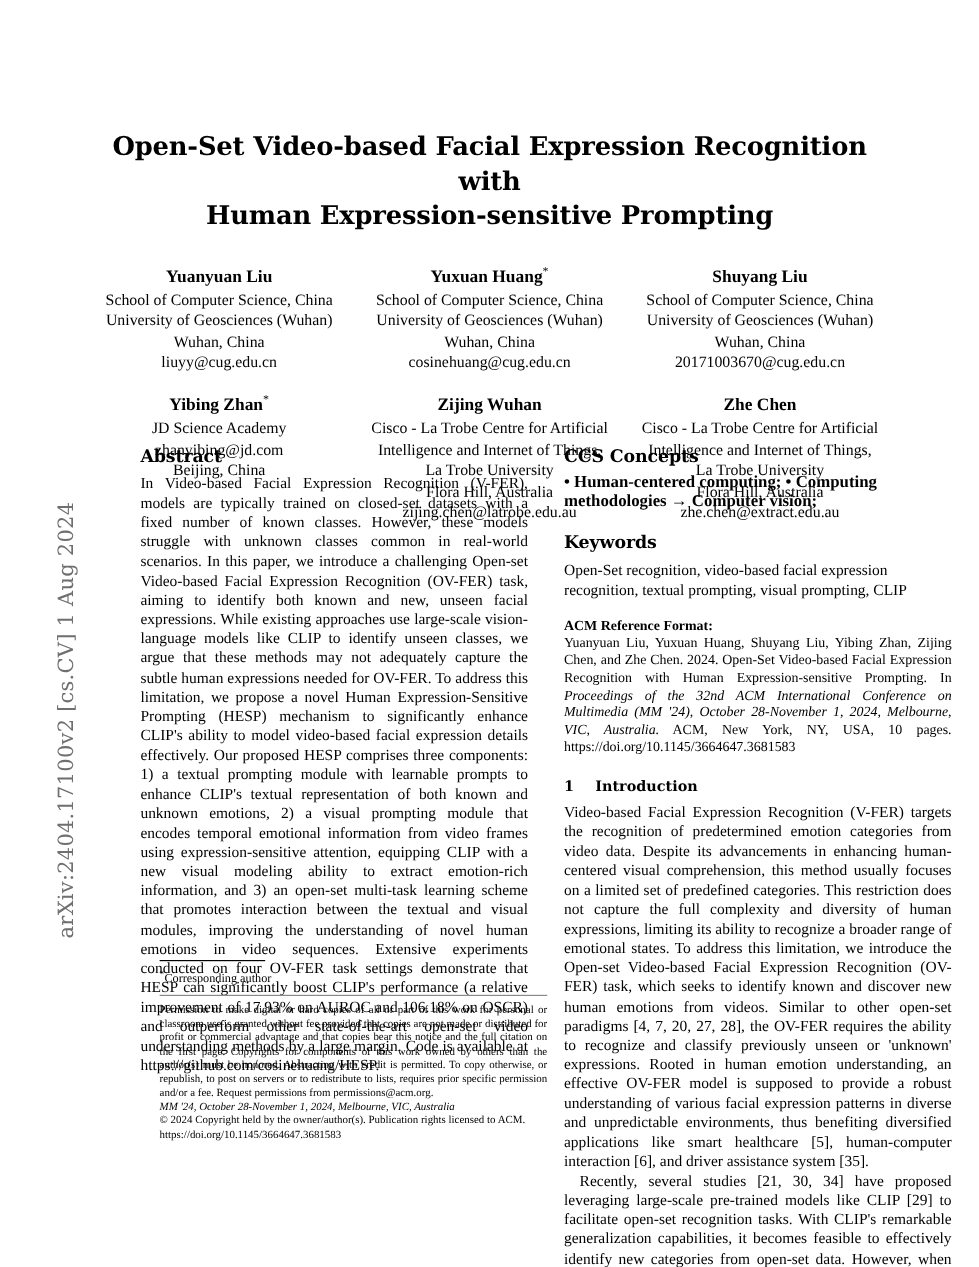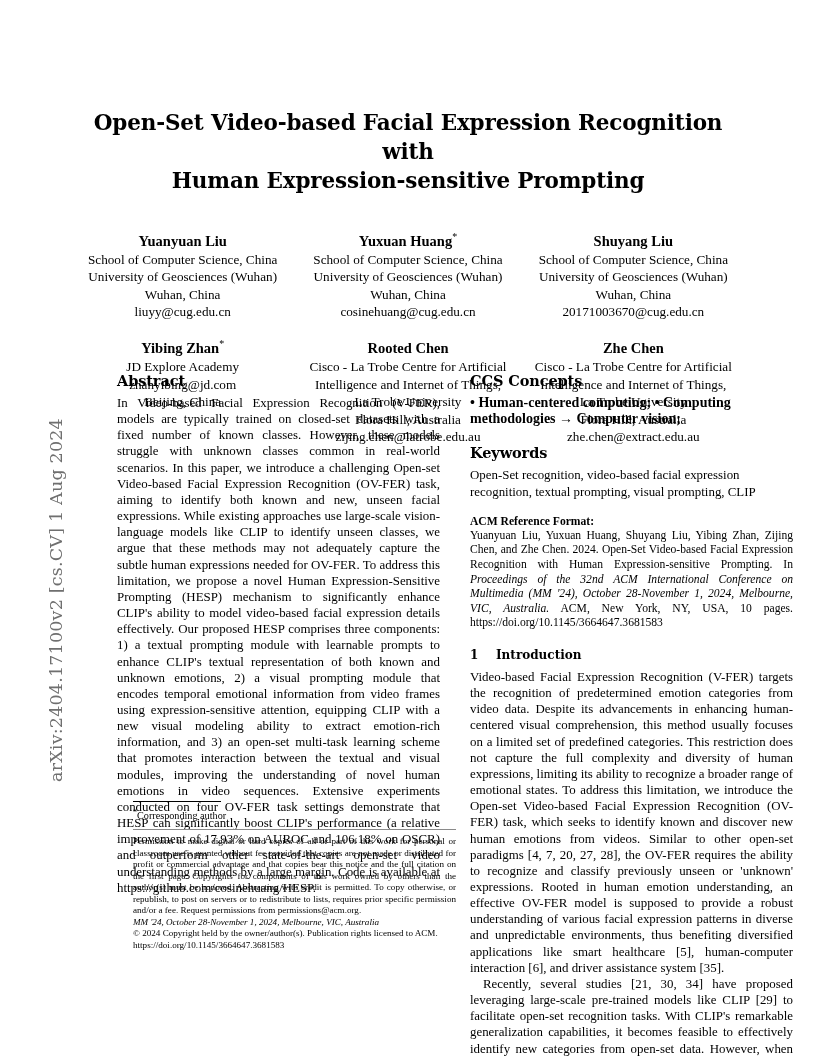--- a/index.html
+++ b/index.html
@@ -55,21 +55,21 @@
     font-family: "DejaVu Serif", "Liberation Serif", serif;
     font-weight: bold;
     font-size: 21.5px;
     line-height: 29px;
     letter-spacing: -0.15px;
     margin: 0;
   }
 
   
   #authors {
-    margin-top: 32px;
+    margin-top: 22px;
   }
   .author-row {
     display: flex;
     width: 100%;
   }
   .author-row + .author-row {
     margin-top: 14px;
   }
   .author-cell {
     width: 33.3333%;
@@ -255,26 +255,26 @@
         <div class="author-line">School of Computer Science, China</div>
         <div class="author-line">University of Geosciences (Wuhan)</div>
         <div class="author-line">Wuhan, China</div>
         <div class="author-line">20171003670@cug.edu.cn</div>
       </div>
     </div>
 
     <div class="author-row">
       <div class="author-cell">
         <div class="author-name"><span>Yibing Zhan</span><span class="star">*</span></div>
-        <div class="author-line">JD Explore Academy</div>
+        <div class="author-line">JD Science Academy</div>
         <div class="author-line">zhanyibing@jd.com</div>
         <div class="author-line">Beijing, China</div>
       </div>
       <div class="author-cell">
-        <div class="author-name"><span>Rooted Chen</span><span class="star"></span></div>
+        <div class="author-name"><span>Zijing Wuhan</span><span class="star"></span></div>
         <div class="author-line">Cisco - La Trobe Centre for Artificial</div>
         <div class="author-line">Intelligence and Internet of Things,</div>
         <div class="author-line">La Trobe University</div>
         <div class="author-line">Flora Hill, Australia</div>
         <div class="author-line">zijing.chen@latrobe.edu.au</div>
       </div>
       <div class="author-cell">
         <div class="author-name"><span>Zhe Chen</span><span class="star"></span></div>
         <div class="author-line">Cisco - La Trobe Centre for Artificial</div>
         <div class="author-line">Intelligence and Internet of Things,</div>

